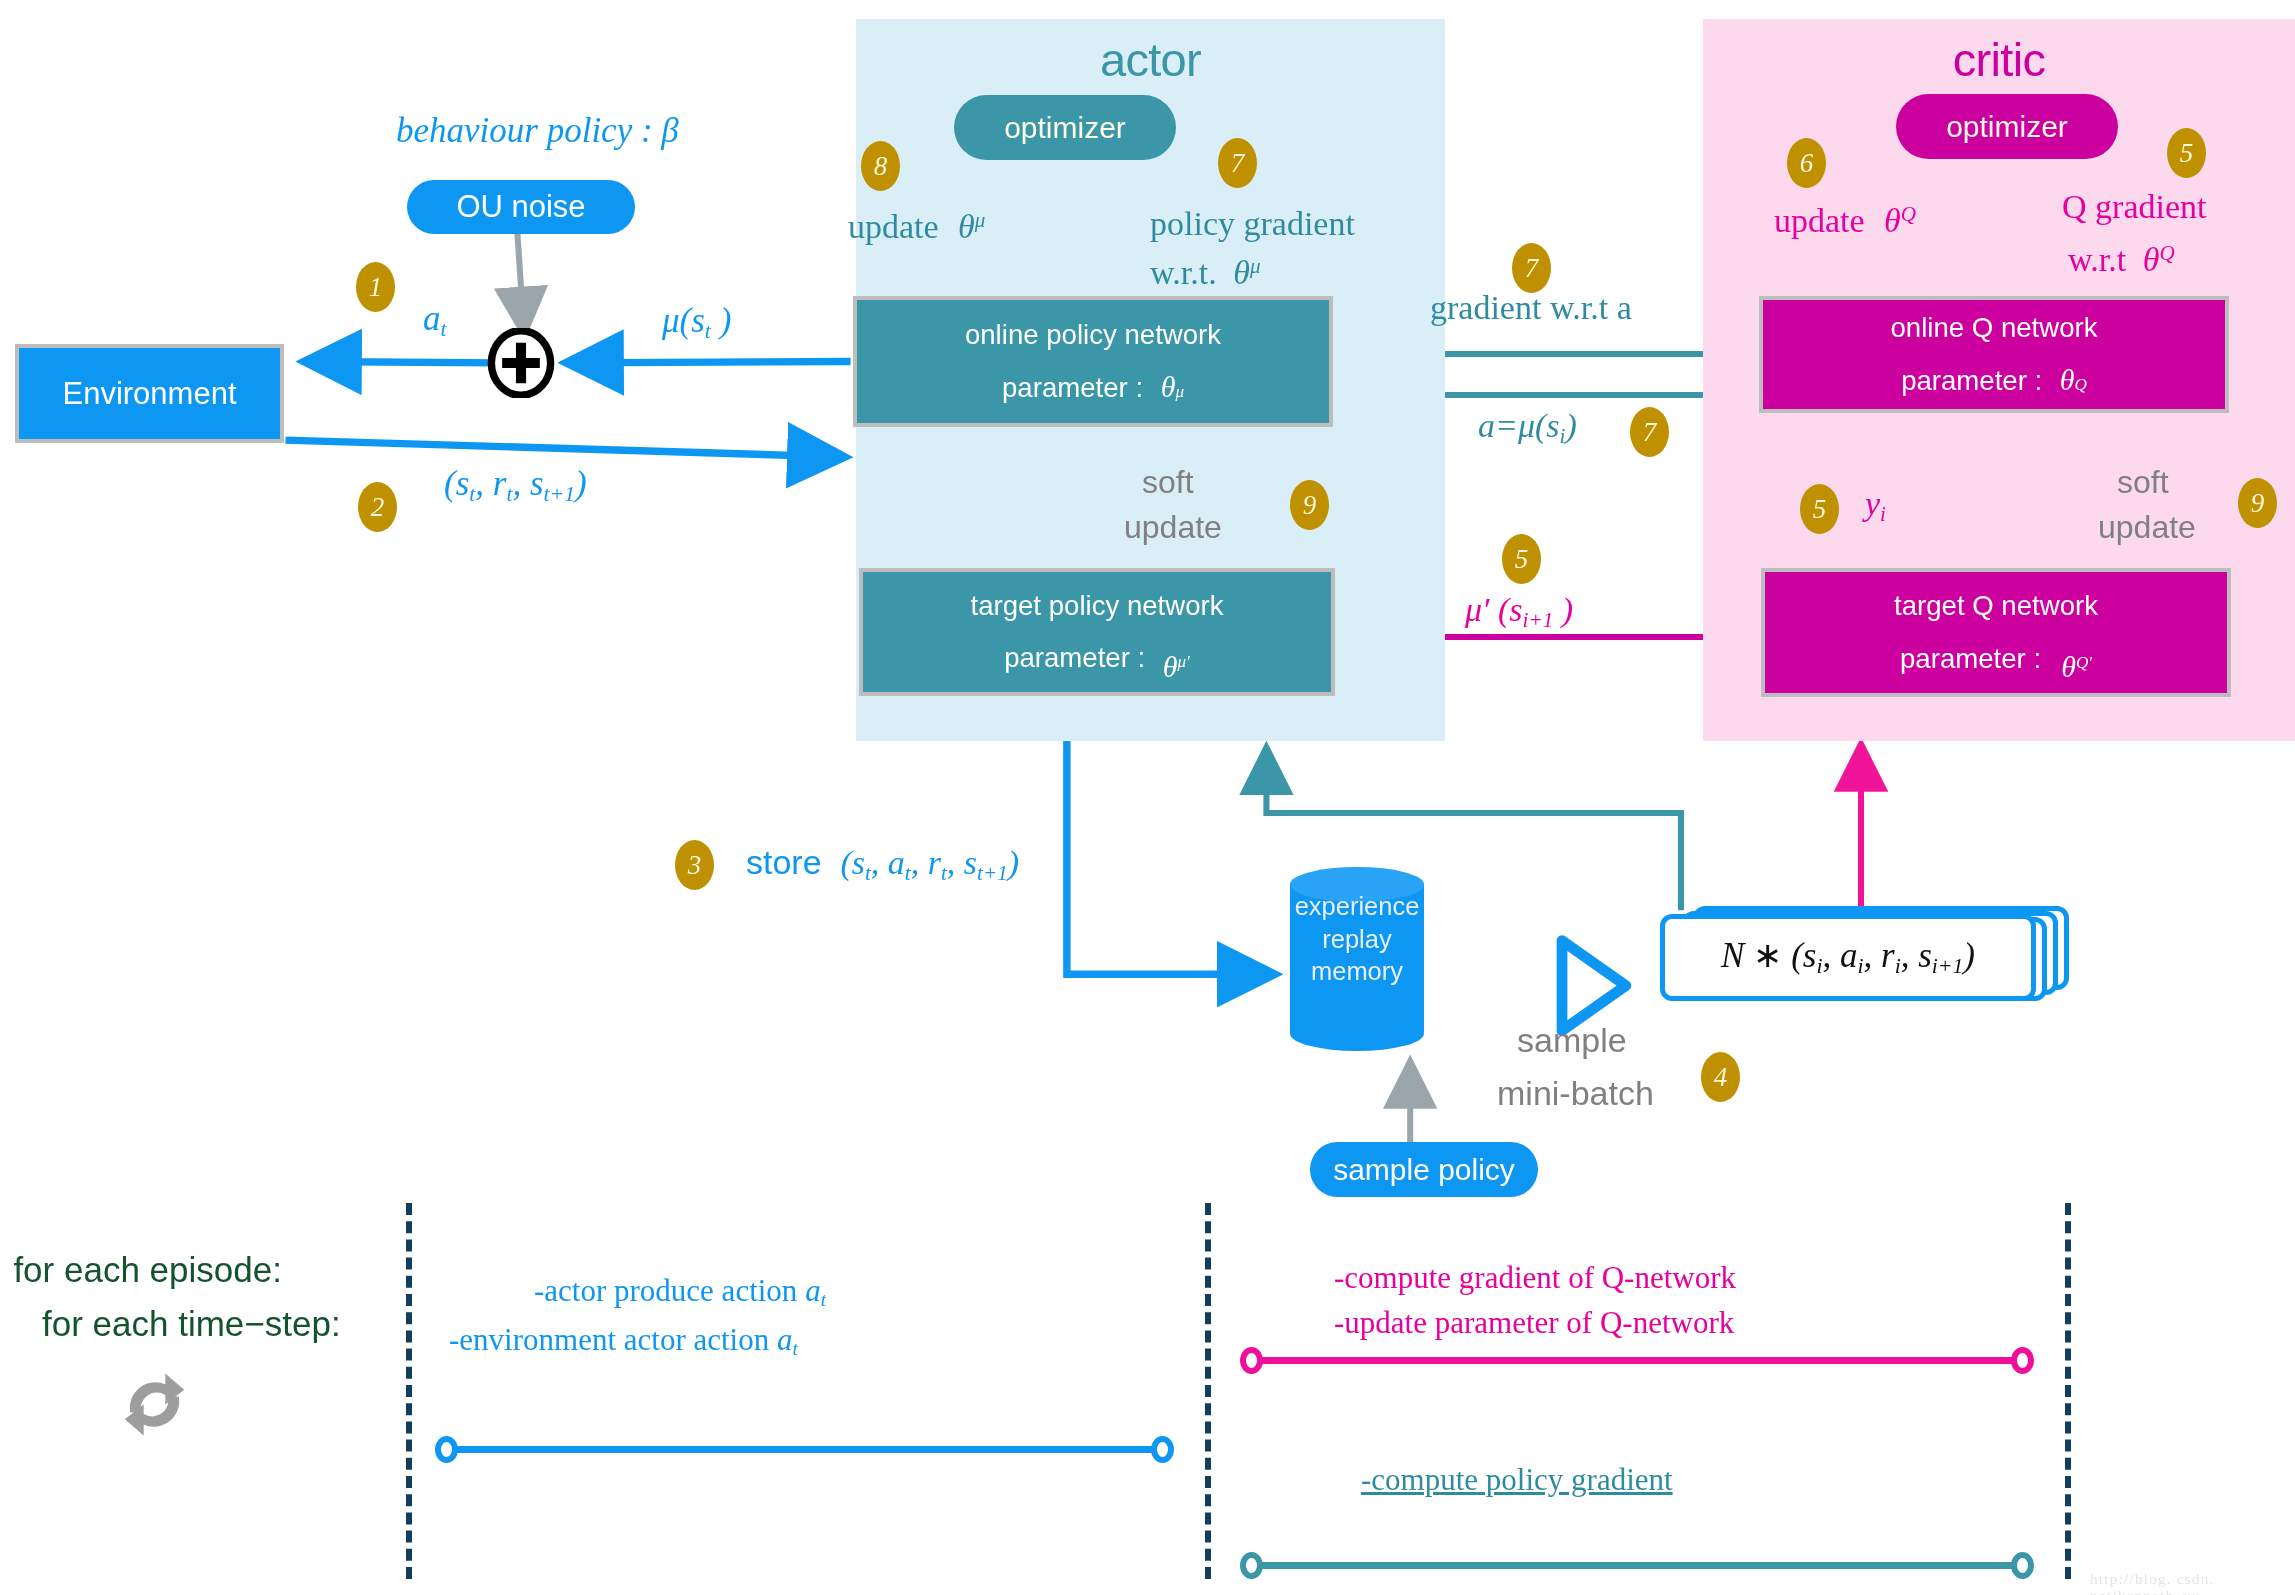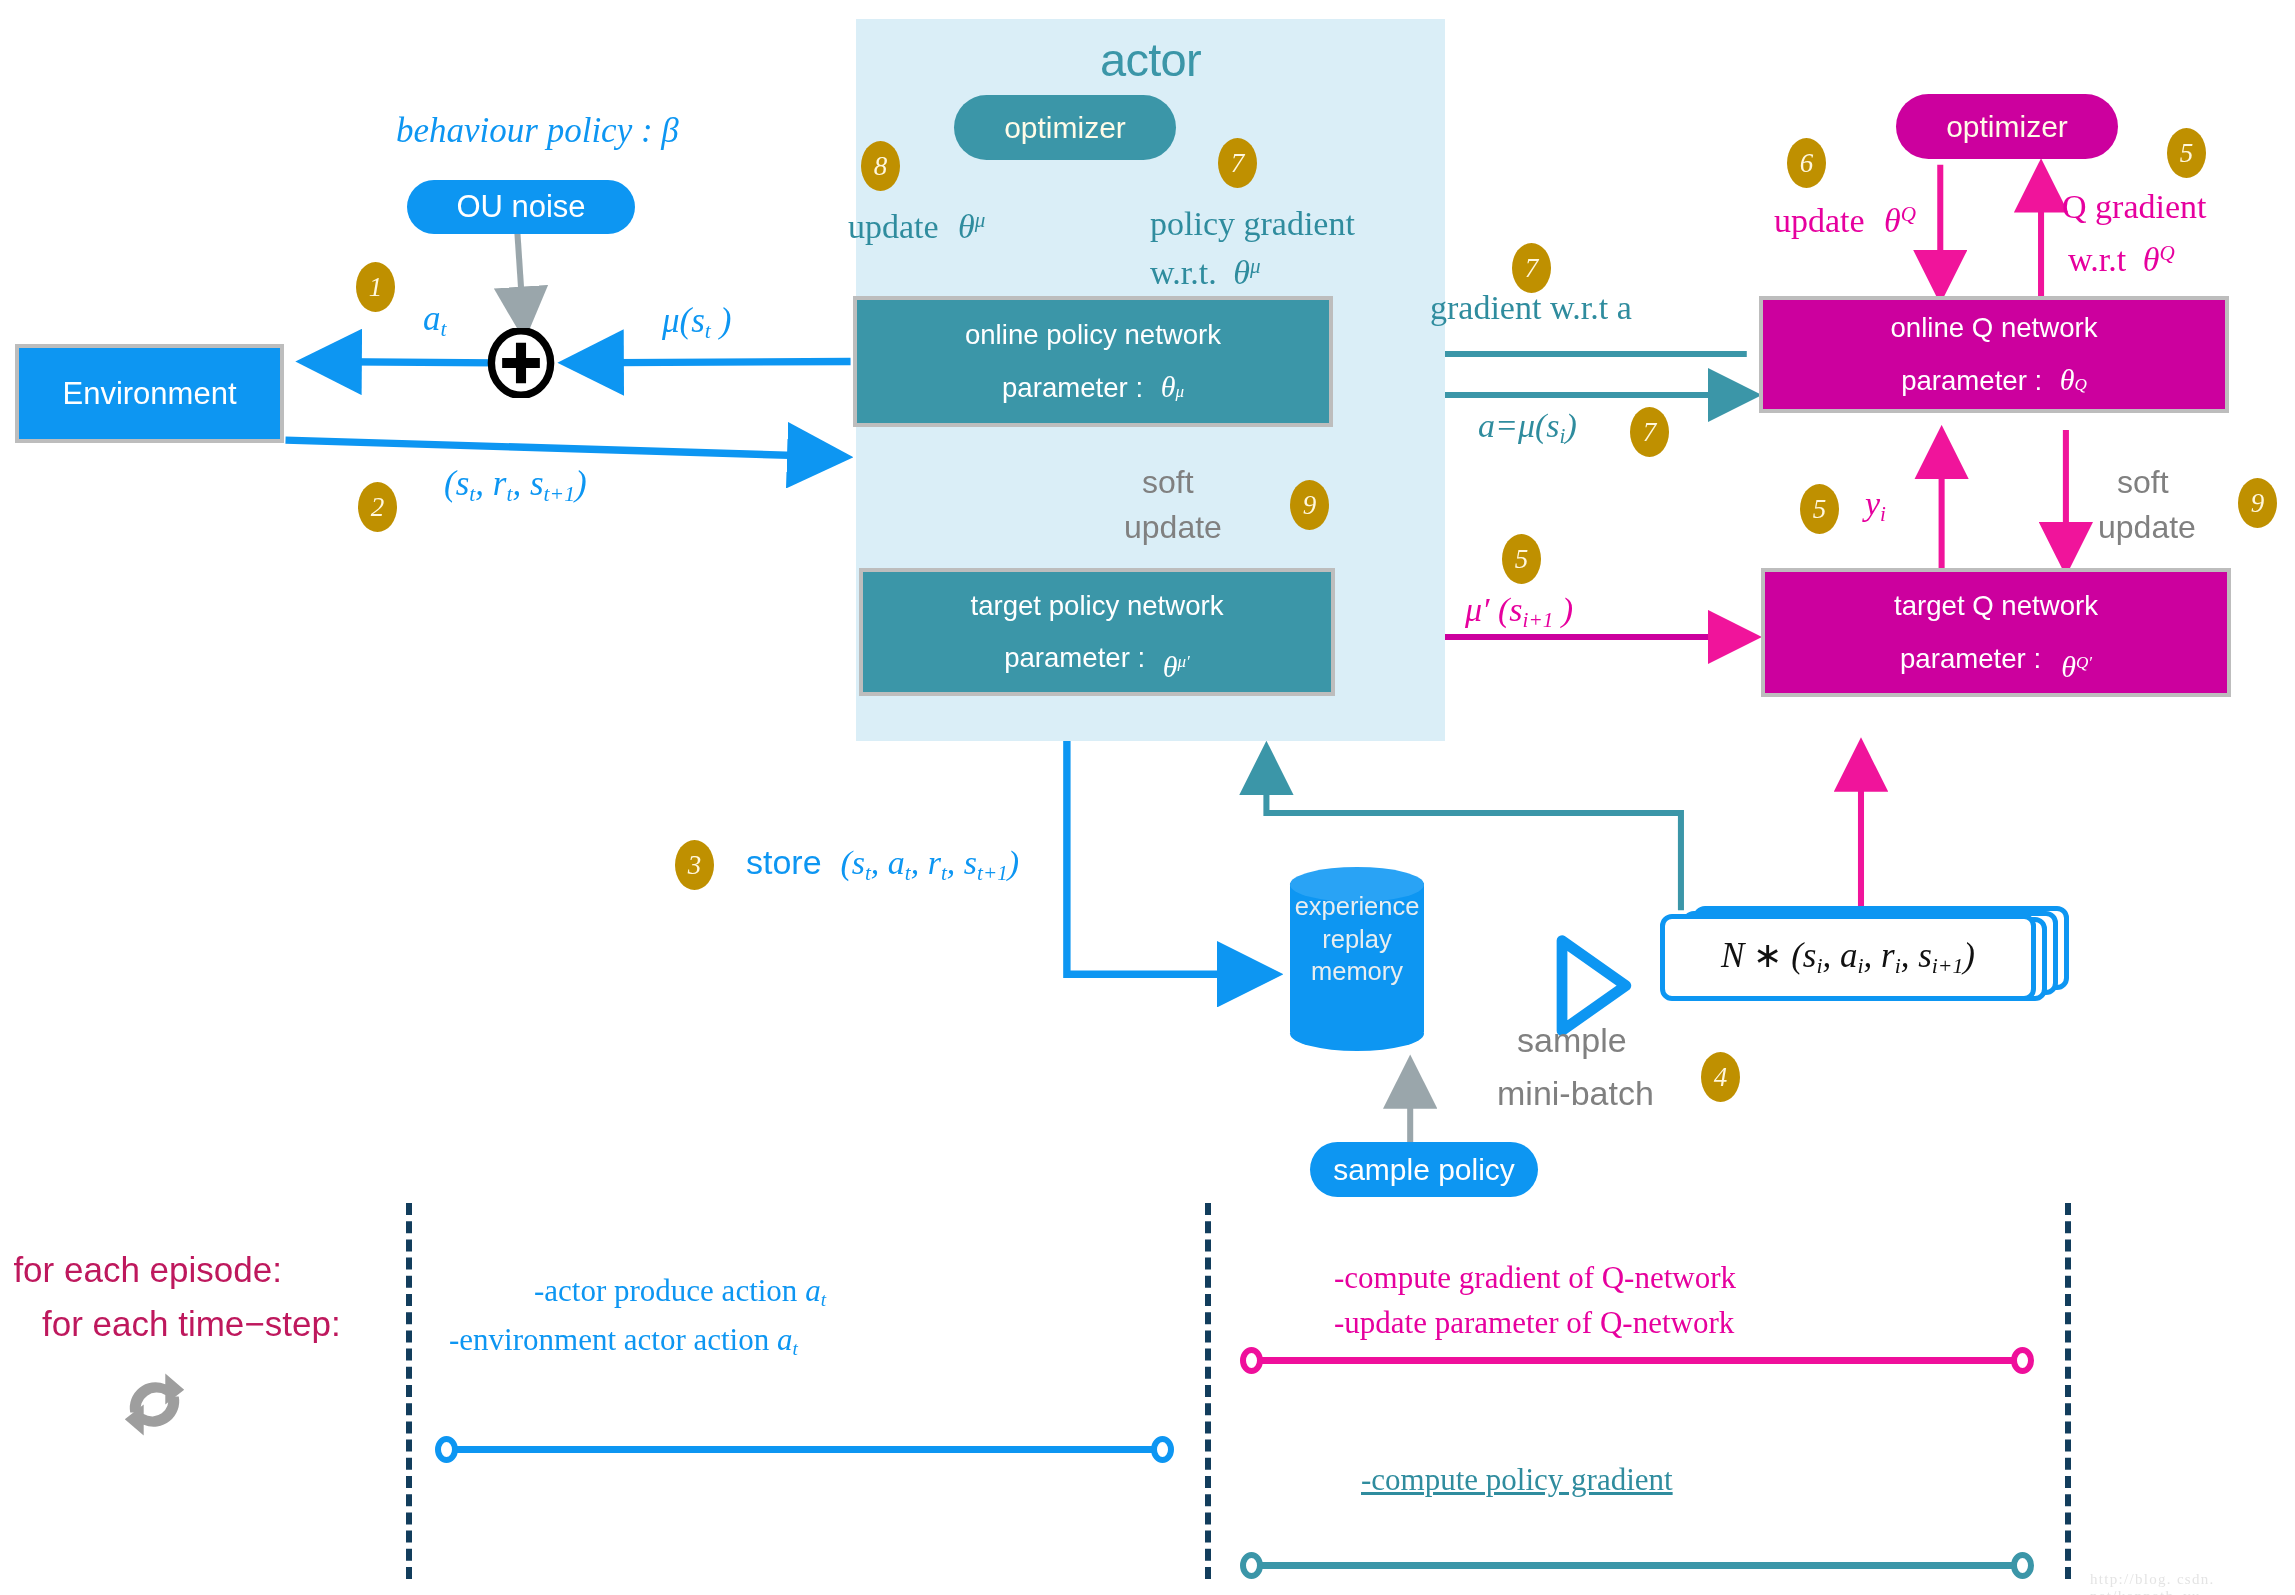--- a/index.html
+++ b/index.html
@@ -35,21 +35,21 @@
       font-family:"Liberation Serif",serif;}
   
   .lbl{position:absolute;white-space:nowrap;}
   .serif{font-family:"Liberation Serif",serif;}
   .sans{font-family:"Liberation Sans",sans-serif;}
   .it{font-style:italic;}
   .c-blue{color:#0d96f2;}
   .c-teal{color:#2f8c9e;}
   .c-mag{color:#e6009e;}
   .c-gray{color:#808080;}
-  .c-dark{color:#be185d;}
+  .c-dark{color:#14532d;}
   sub{font-size:.62em;vertical-align:-.28em;font-style:italic;}
   sup{font-size:.62em;vertical-align:.52em;font-style:italic;}
   .mi{font-family:"Liberation Serif",serif;font-style:italic;}
   
   svg#wires{position:absolute;left:0;top:0;width:2295px;height:1595px;
       pointer-events:none;}
   
   #cyl{position:absolute;left:1290px;top:867px;width:131px;height:181px;}
   #cyl .body{position:absolute;left:0;top:16px;width:134px;height:149px;
       background:#0d96f2;}
@@ -170,20 +170,23 @@
 
   <div class="lbl serif c-teal" style="left:1150px;top:205px;font-size:34px;">policy gradient</div>
   <div class="lbl serif c-teal" style="left:1150px;top:254px;font-size:34px;">
     <span>w.r.t.</span>
     <span class="mi" style="margin-left:8px;">θ</span><sup class="mi">μ</sup>
   </div>
 
   <div class="lbl sans c-gray" style="left:1142px;top:464px;font-size:32px;">soft</div>
   <div class="lbl sans c-gray" style="left:1124px;top:509px;font-size:32px;">update</div>
 
+  <div class="panel" id="critic-panel">
+    <div class="panel-title" id="critic-title">critic</div>
+  </div>
 
   <div class="pill mag" style="left:1896px;top:94px;width:222px;height:65px;">
     <span>optimizer</span>
   </div>
 
   <div class="netbox mag" style="left:1759px;top:296px;width:470px;height:117px;">
     <div class="l1">online Q network</div>
     <div class="l2">
       <span>parameter :</span>
       <span class="mi" style="margin-left:17.5px;font-size:30px;">θ</span>

